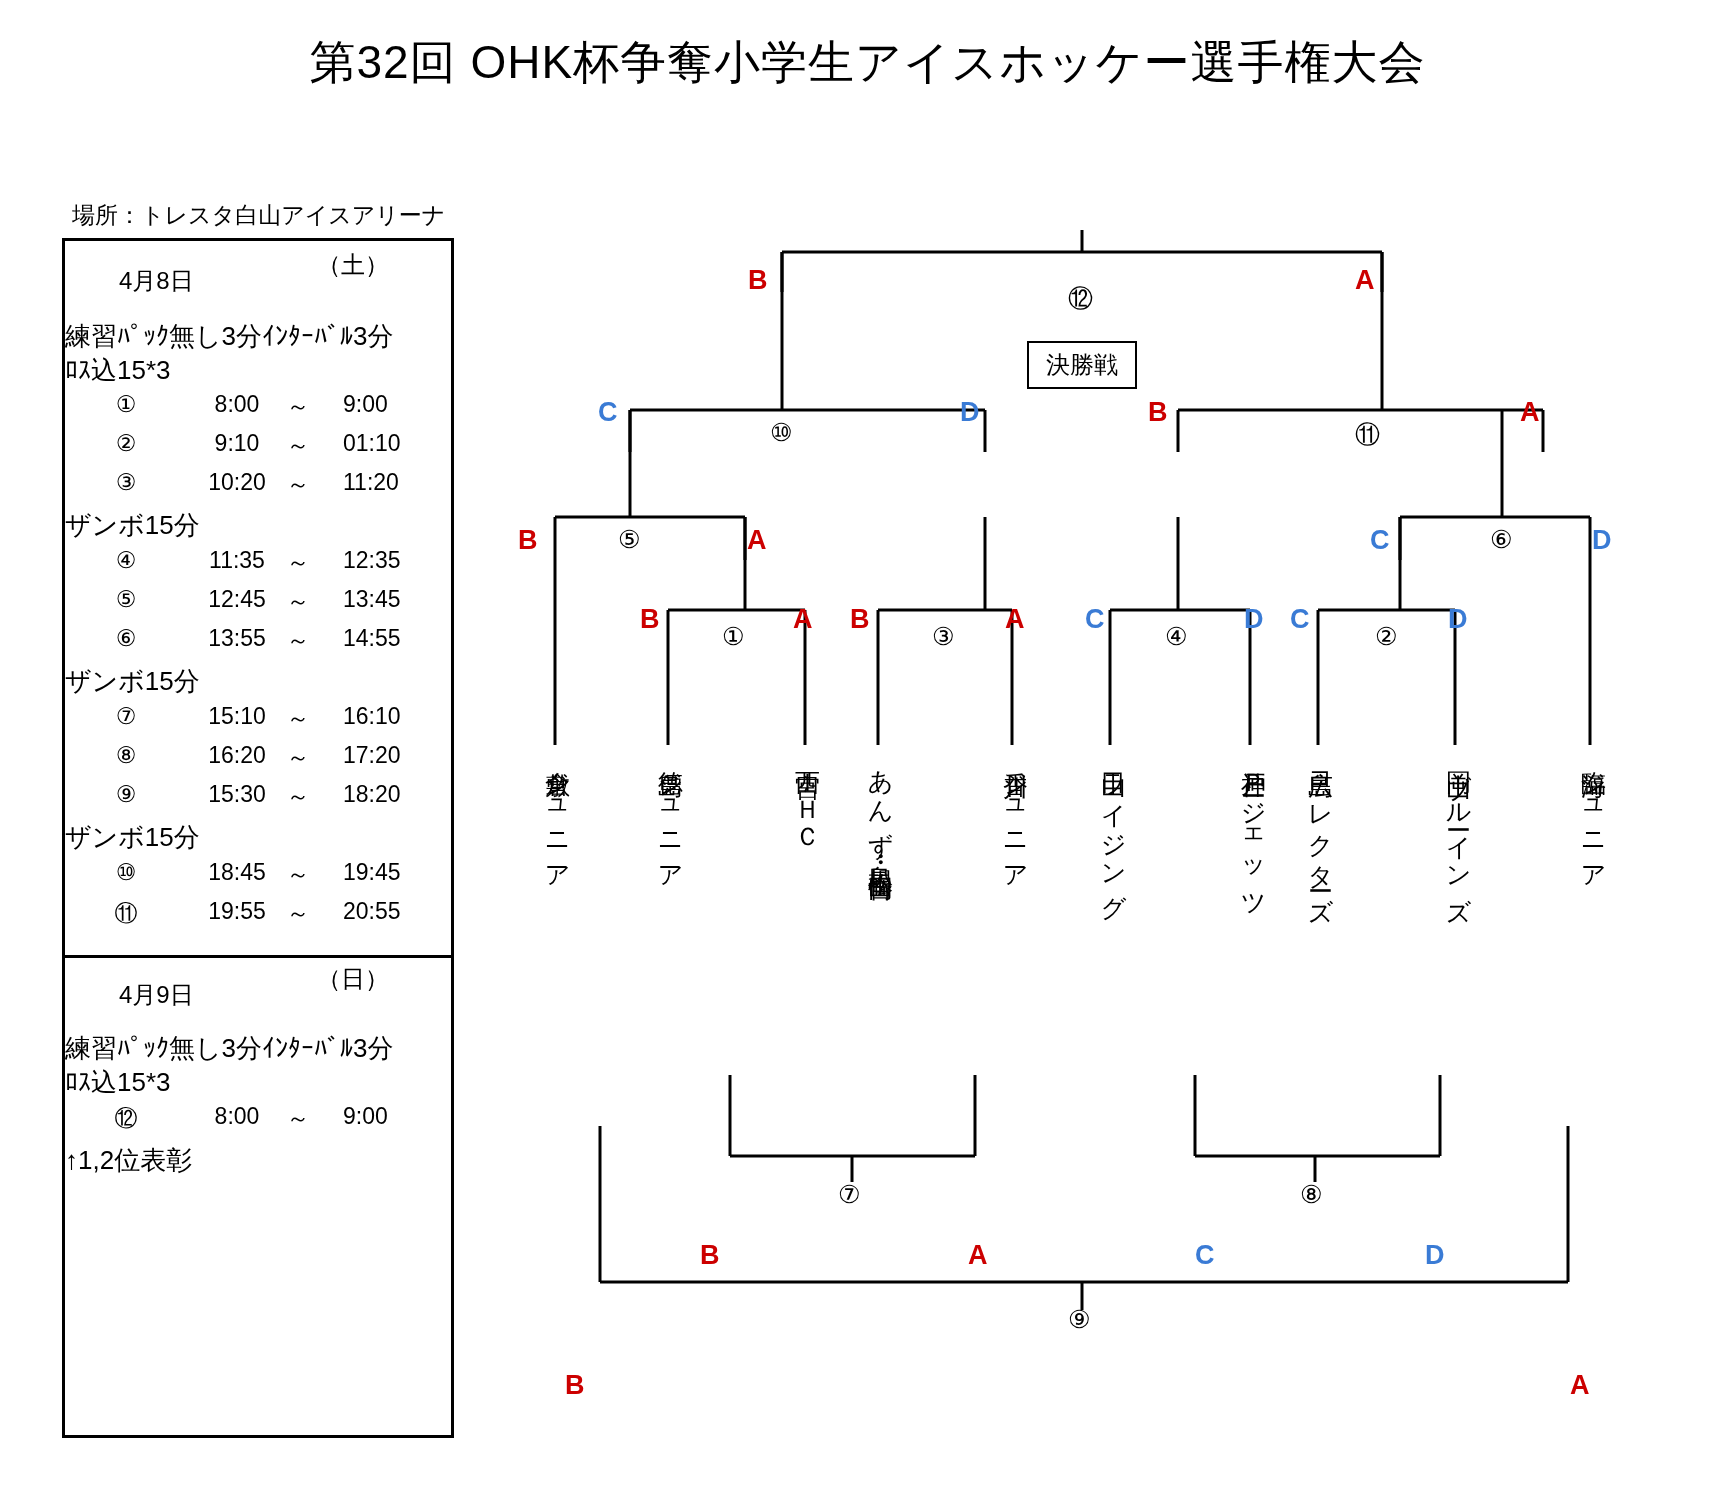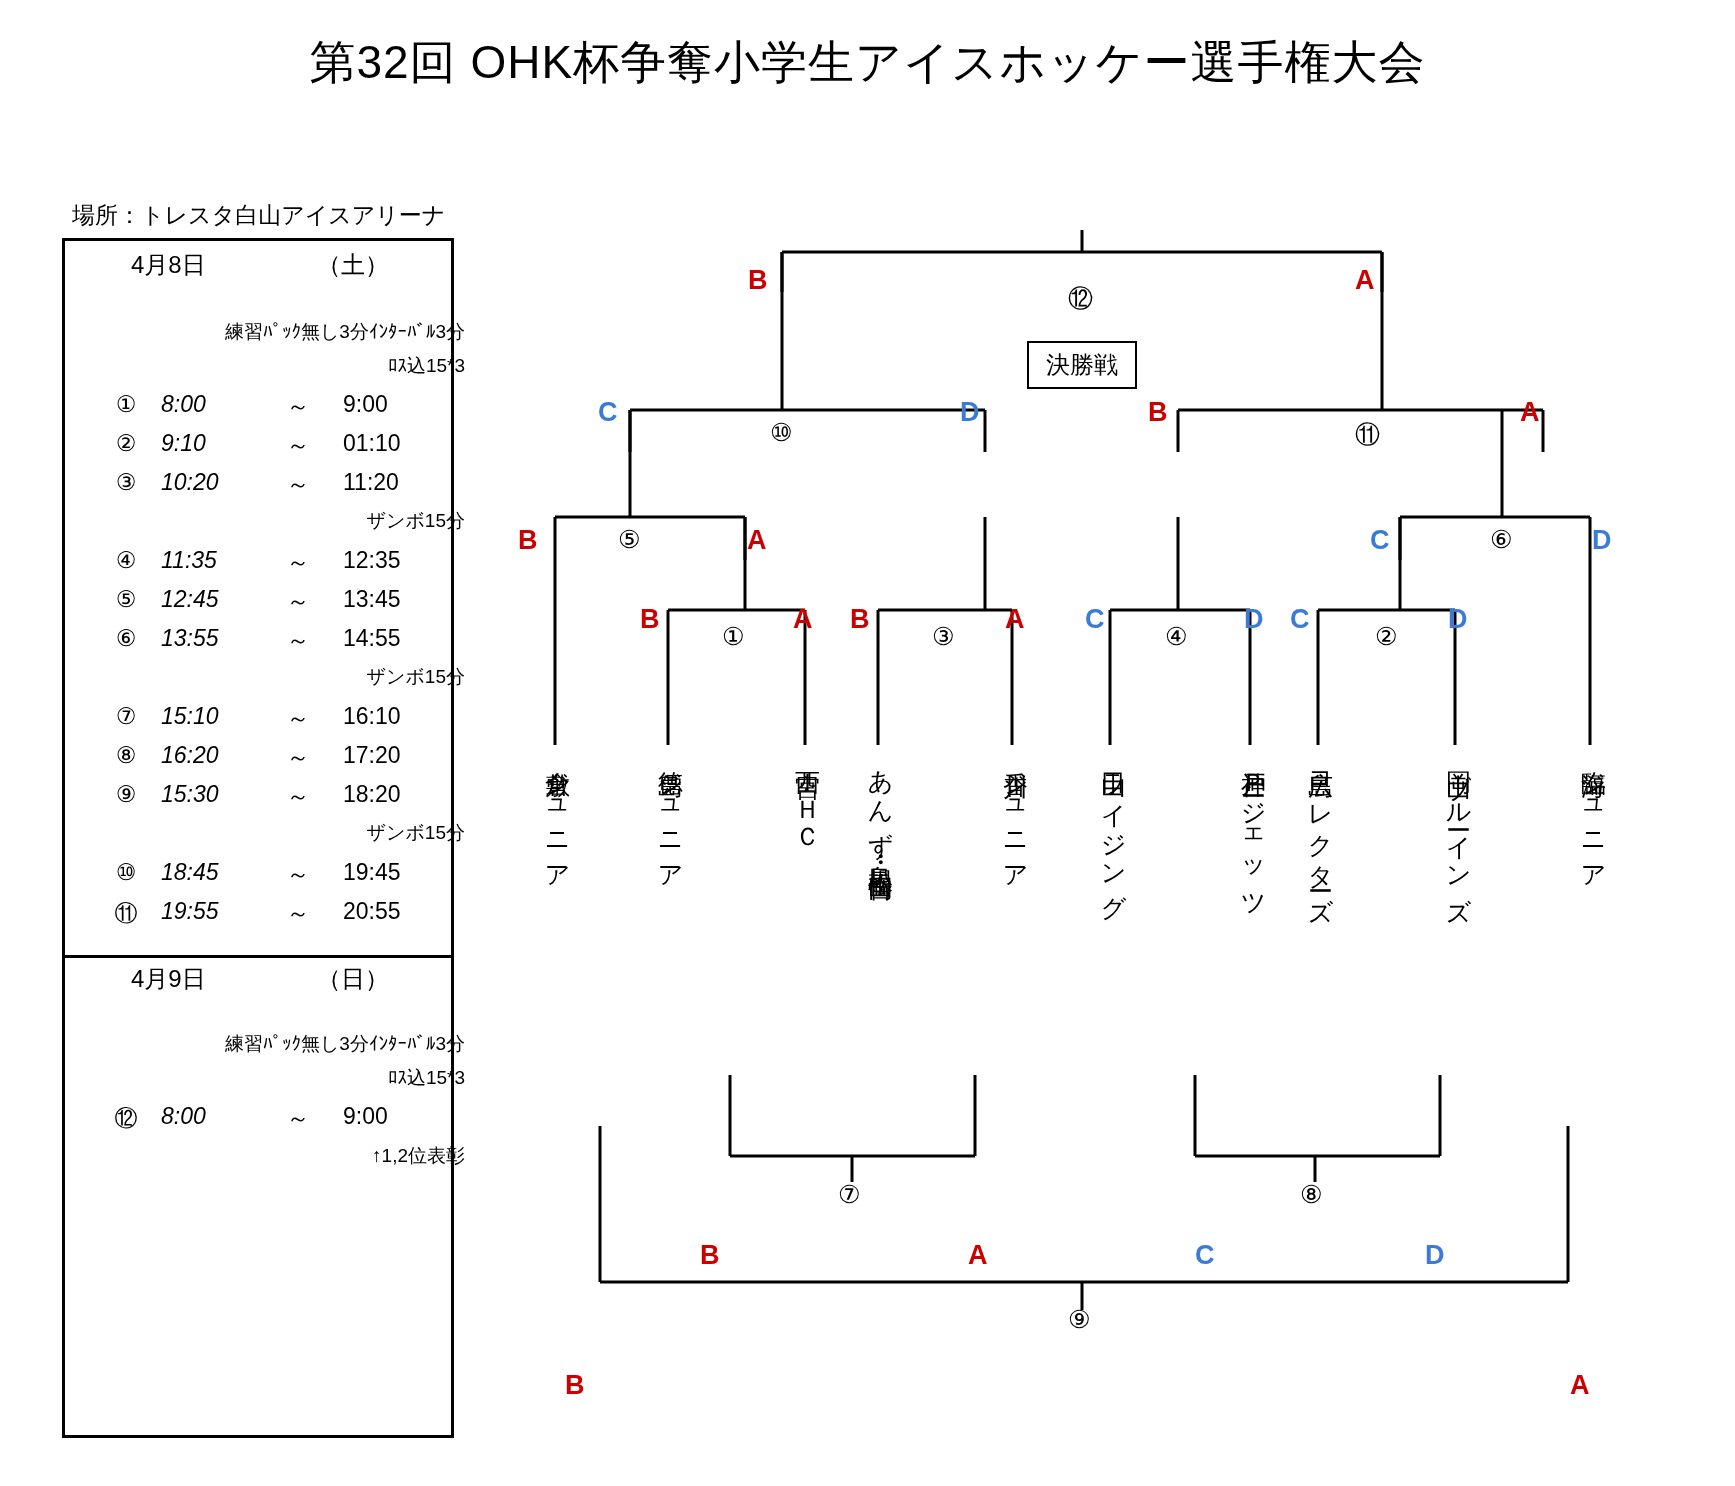--- a/index.html
+++ b/index.html
@@ -22,30 +22,30 @@
   #sched{
     position:absolute;left:62px;top:238px;width:392px;height:1200px;
     border:3px solid #000;box-sizing:border-box;
   }
   .sec-divider{
     position:absolute;left:0;width:100%;border-top:3px solid #000;
   }
   .day-head{
     position:absolute;width:100%;font-size:24px;
   }
-  .day-head .d{position:absolute;left:66px;}
+  .day-head .d{position:absolute;left:54px;margin-top:16px;}
   .day-head .w{position:absolute;left:252px;}
   .note{
-    position:absolute;width:100%;text-align:right;font-size:19px;padding-left:14px;
+    position:absolute;width:100%;text-align:left;font-size:26px;
   }
   .row{
     position:absolute;width:100%;font-size:23px;height:26px;
   }
   .row .num{position:absolute;left:40px;width:42px;text-align:center;}
-  .row .t1{position:absolute;left:96px;width:96px;text-align:left;font-style:italic;}
+  .row .t1{position:absolute;left:124px;width:96px;text-align:center;}
   .row .tl{position:absolute;left:218px;width:30px;text-align:center;}
   .row .t2{position:absolute;left:278px;width:96px;}
   
   #bracket{position:absolute;left:0;top:0;width:1735px;height:1486px;}
   .lbl{position:absolute;font-size:27px;font-weight:bold;}
   .lblA{color:#cc0000;}
   .lblB{color:#cc0000;}
   .lblC{color:#3a7bd5;}
   .lblD{color:#3a7bd5;}
   .gnum{position:absolute;font-size:25px;color:#000;}

